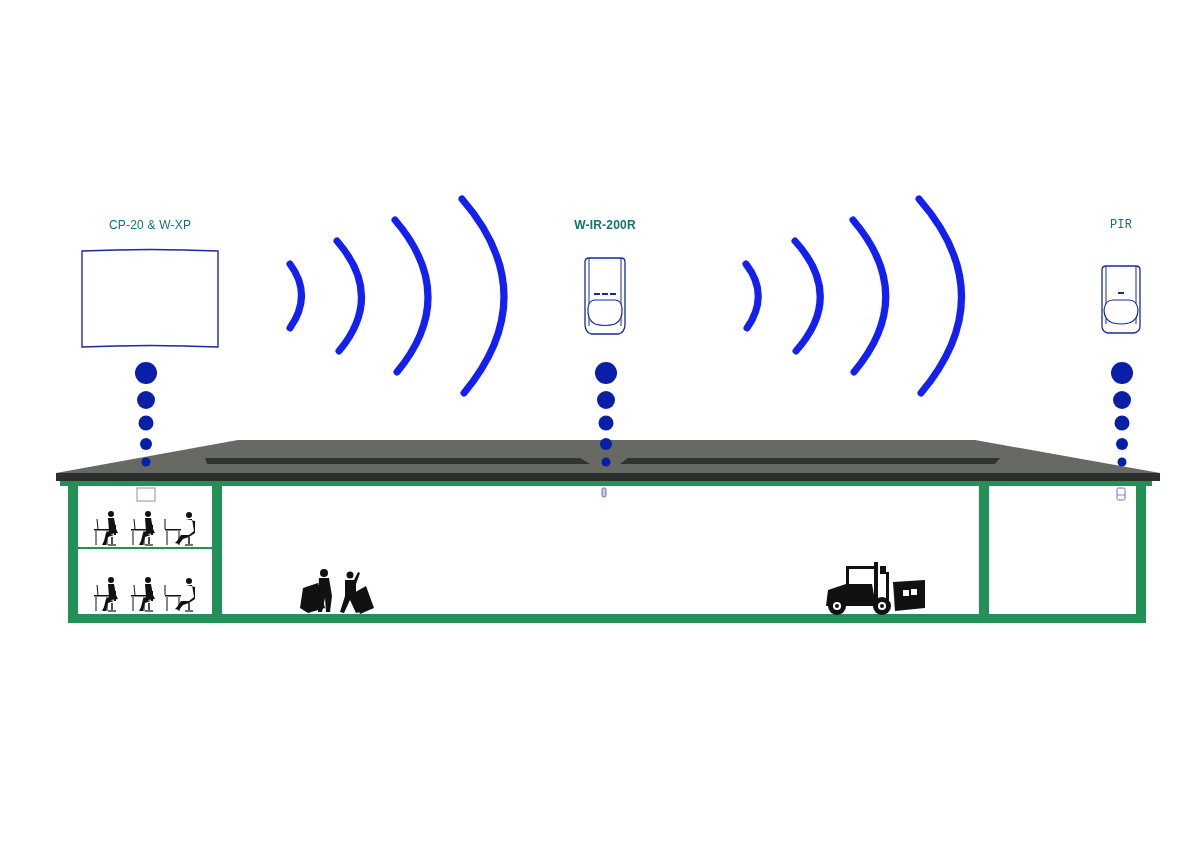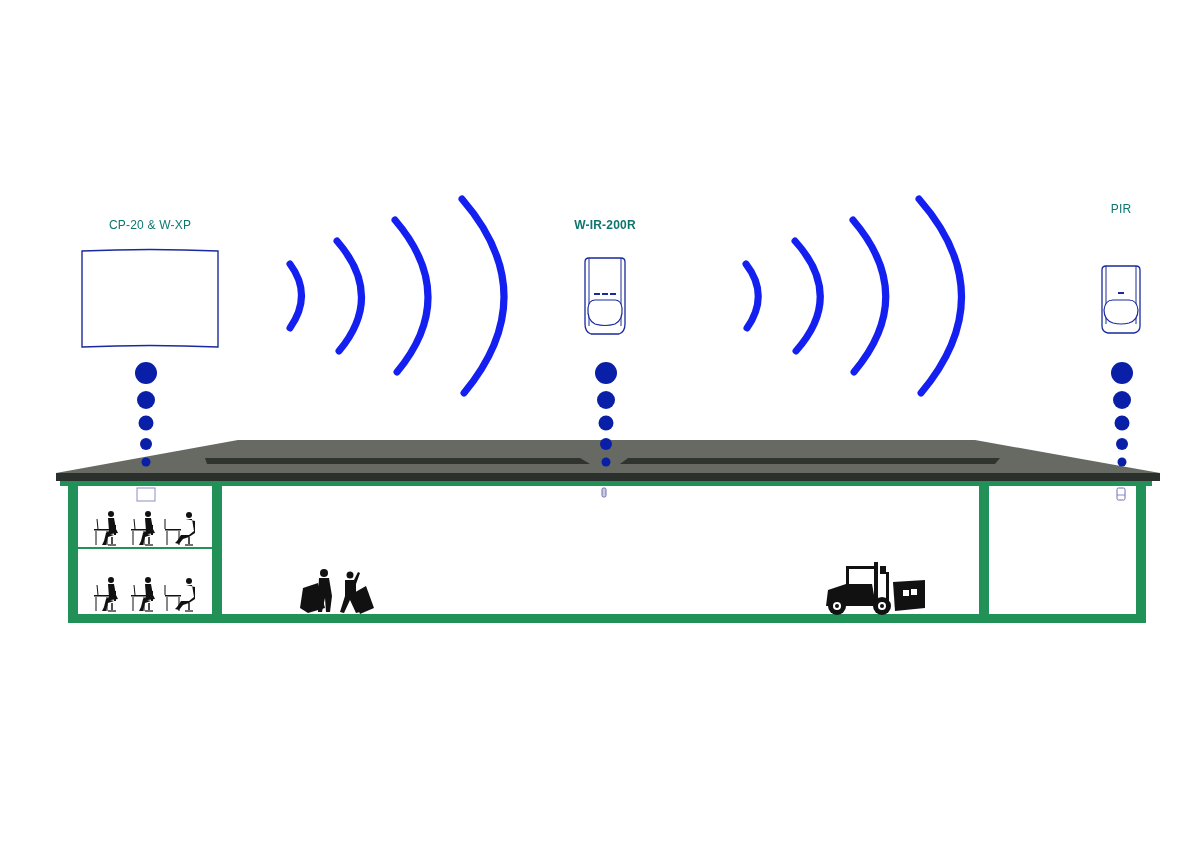--- a/index.html
+++ b/index.html
@@ -13,21 +13,21 @@
       transform: translateX(-50%);
       letter-spacing: 0.2px;
     }
     svg.scene { position: absolute; left: 0; top: 0; }
   </style>
 </head>
 <body>
 
 <div class="label" style="left:150px; top:218px;">CP-20 &amp; W-XP</div>
 <div class="label" style="left:605px; top:218px;font-weight:bold;">W-IR-200R</div>
-<div class="label" style="left:1121px; top:202px;">PIR</div>
+<div class="label" style="left:1121px; top:218px;font-family:Liberation Mono, monospace;">PIR</div>
 
 <svg class="scene" width="1200" height="849" viewBox="0 0 1200 849" xmlns="http://www.w3.org/2000/svg">
   <defs>
     <g id="worker-sit">
       <rect x="-14" y="-2" width="16" height="1.5" fill="#111"></rect>
       <line x1="-12" y1="0" x2="-12" y2="14" stroke="#111" stroke-width="1"></line>
       <line x1="-1" y1="0" x2="-1" y2="14" stroke="#111" stroke-width="1"></line>
       <line x1="-10" y1="-2" x2="-11" y2="-12" stroke="#111" stroke-width="1"></line>
       <circle cx="3" cy="-17" r="3" fill="#111"></circle>
       <path d="M0,-13 L6,-13 L8,-2 L10,2 L3,3 L-2,4 L-2,2 L1,0 Z" fill="#111"></path>

